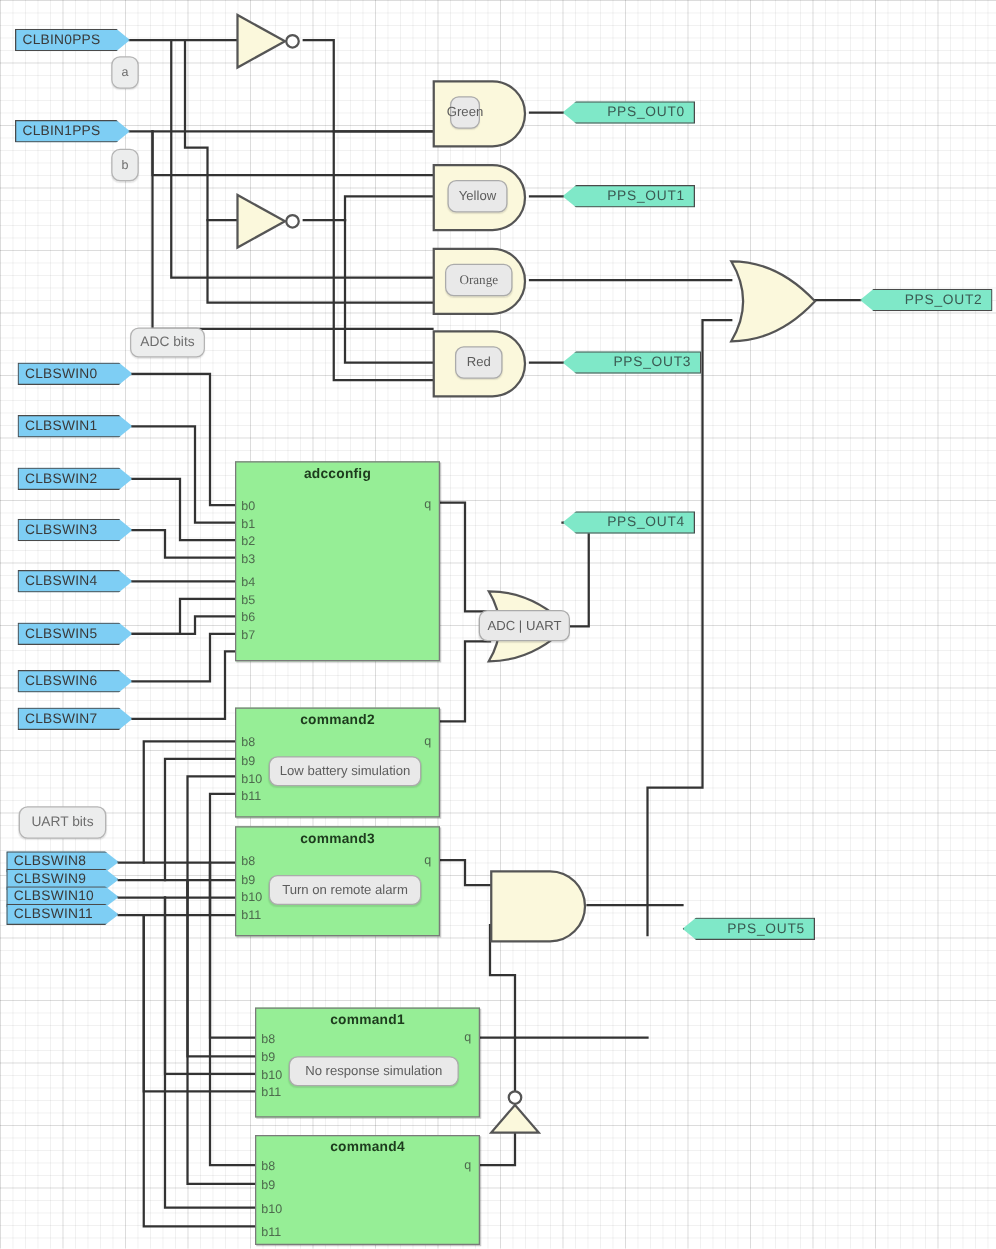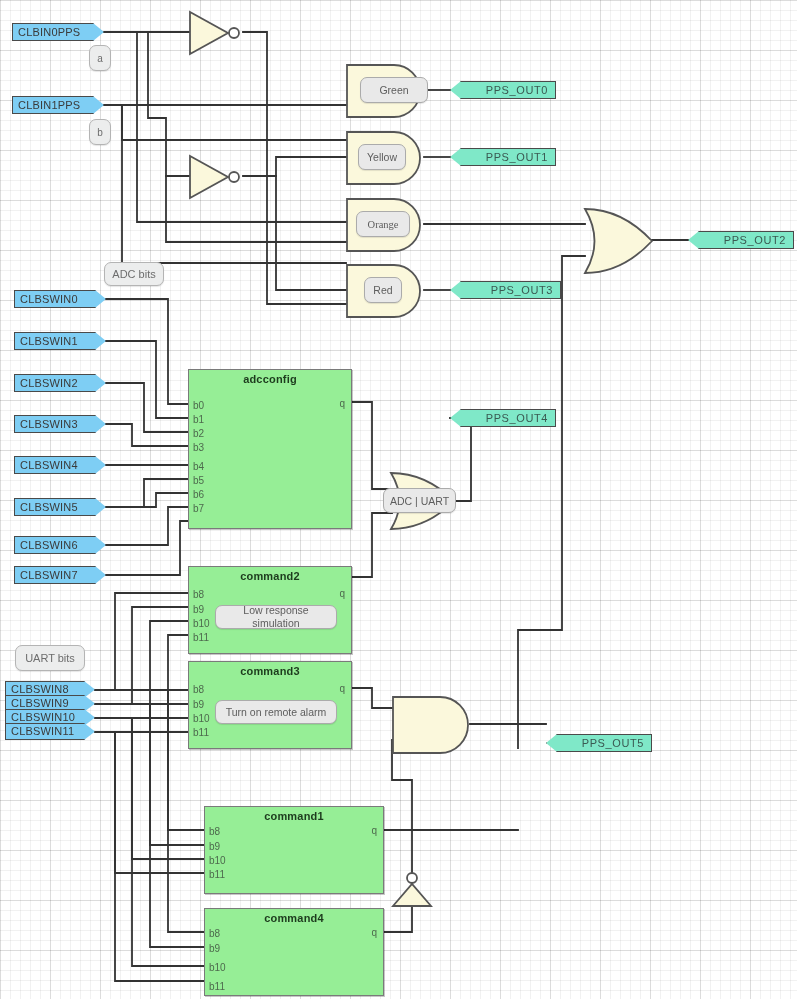--- a/index.html
+++ b/index.html
@@ -194,21 +194,21 @@
       <polygon points="2,2 2,44 40,23" fill="#fbf8dc" stroke="#555" stroke-width="1.8"></polygon>
       <circle cx="46" cy="23" r="5" fill="#ffffff" stroke="#555" stroke-width="1.8"></circle>
     </svg>
   </div>
 
   <div class="gate" style="left:344px;top:62px;">
     <svg width="82" height="58" viewBox="0 0 82 58">
       <path d="M3,3 H50 A26,26 0 0 1 50,55 H3 Z" fill="#fbf8dc" stroke="#555" stroke-width="1.8"></path>
     </svg>
   </div>
-  <div class="gatelabel" style="left:360px;top:77px;width:68px;height:26px;">Green</div>
+  <div class="gatelabel" style="left:360px;top:77px;width:24px;height:26px;">Green</div>
 
   <div class="gate" style="left:344px;top:129px;">
     <svg width="82" height="58" viewBox="0 0 82 58">
       <path d="M3,3 H50 A26,26 0 0 1 50,55 H3 Z" fill="#fbf8dc" stroke="#555" stroke-width="1.8"></path>
     </svg>
   </div>
   <div class="gatelabel" style="left:358px;top:144px;width:48px;height:26px;">Yellow</div>
 
   <div class="gate" style="left:344px;top:196px;">
     <svg width="82" height="58" viewBox="0 0 82 58">
@@ -292,40 +292,41 @@
     <div class="qpin" style="top:29px;">q</div>
   </div>
 
   <div class="node block" style="left:188px;top:566px;width:164px;height:88px;">
     <div class="title">command2</div>
     <div class="pin" style="top:23px;">b8</div>
     <div class="pin" style="top:38px;">b9</div>
     <div class="pin" style="top:52px;">b10</div>
     <div class="pin" style="top:66px;">b11</div>
     <div class="qpin" style="top:22px;">q</div>
-    <div class="inner" style="left:26px;top:38px;width:122px;height:24px;">Low response simulation</div>
+    <div class="inner" style="left:26px;top:38px;width:122px;height:24px;">Low battery simulation</div>
   </div>
 
   <div class="node block" style="left:188px;top:661px;width:164px;height:88px;">
     <div class="title">command3</div>
     <div class="pin" style="top:23px;">b8</div>
     <div class="pin" style="top:38px;">b9</div>
     <div class="pin" style="top:52px;">b10</div>
     <div class="pin" style="top:66px;">b11</div>
     <div class="qpin" style="top:22px;">q</div>
     <div class="inner" style="left:26px;top:38px;width:122px;height:24px;">Turn on remote alarm</div>
   </div>
 
   <div class="node block" style="left:204px;top:806px;width:180px;height:88px;">
     <div class="title">command1</div>
     <div class="pin" style="top:20px;">b8</div>
     <div class="pin" style="top:35px;">b9</div>
     <div class="pin" style="top:49px;">b10</div>
     <div class="pin" style="top:63px;">b11</div>
     <div class="qpin" style="top:19px;">q</div>
+    <div class="inner" style="left:26px;top:38px;width:136px;height:24px;">No response simulation</div>
   </div>
 
   <div class="node block" style="left:204px;top:908px;width:180px;height:88px;">
     <div class="title">command4</div>
     <div class="pin" style="top:20px;">b8</div>
     <div class="pin" style="top:35px;">b9</div>
     <div class="pin" style="top:54px;">b10</div>
     <div class="pin" style="top:73px;">b11</div>
     <div class="qpin" style="top:19px;">q</div>
   </div>

